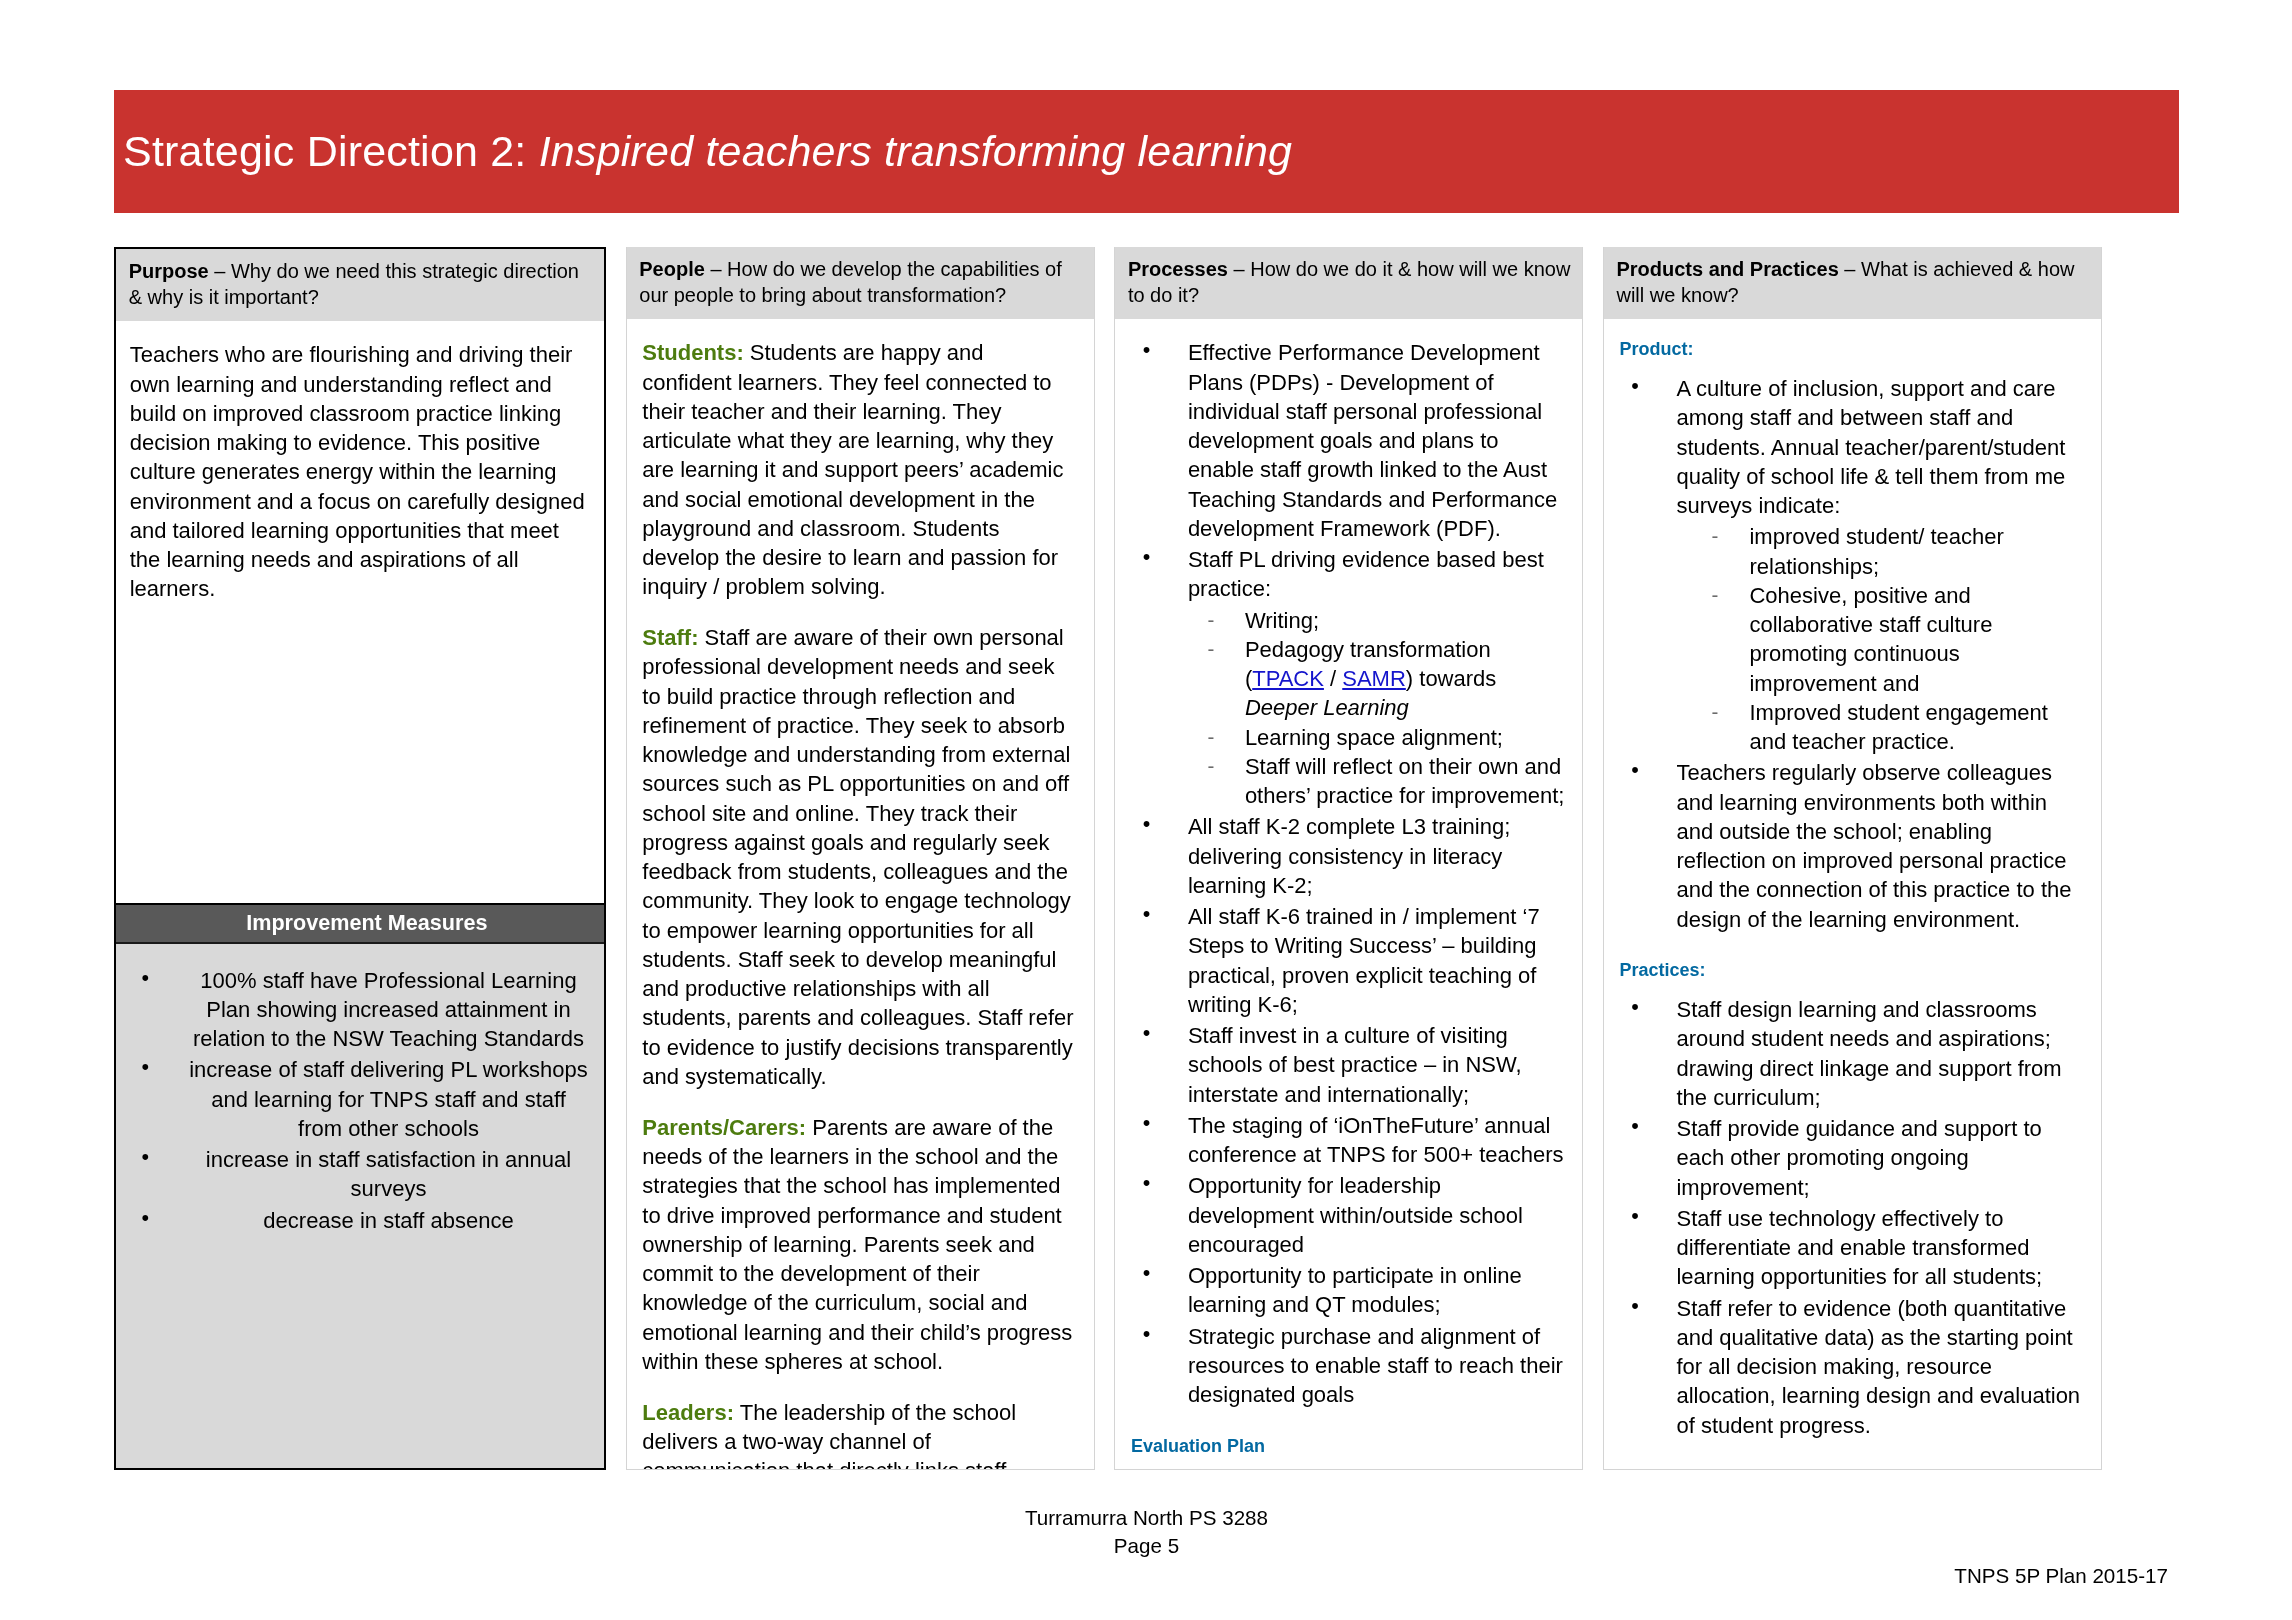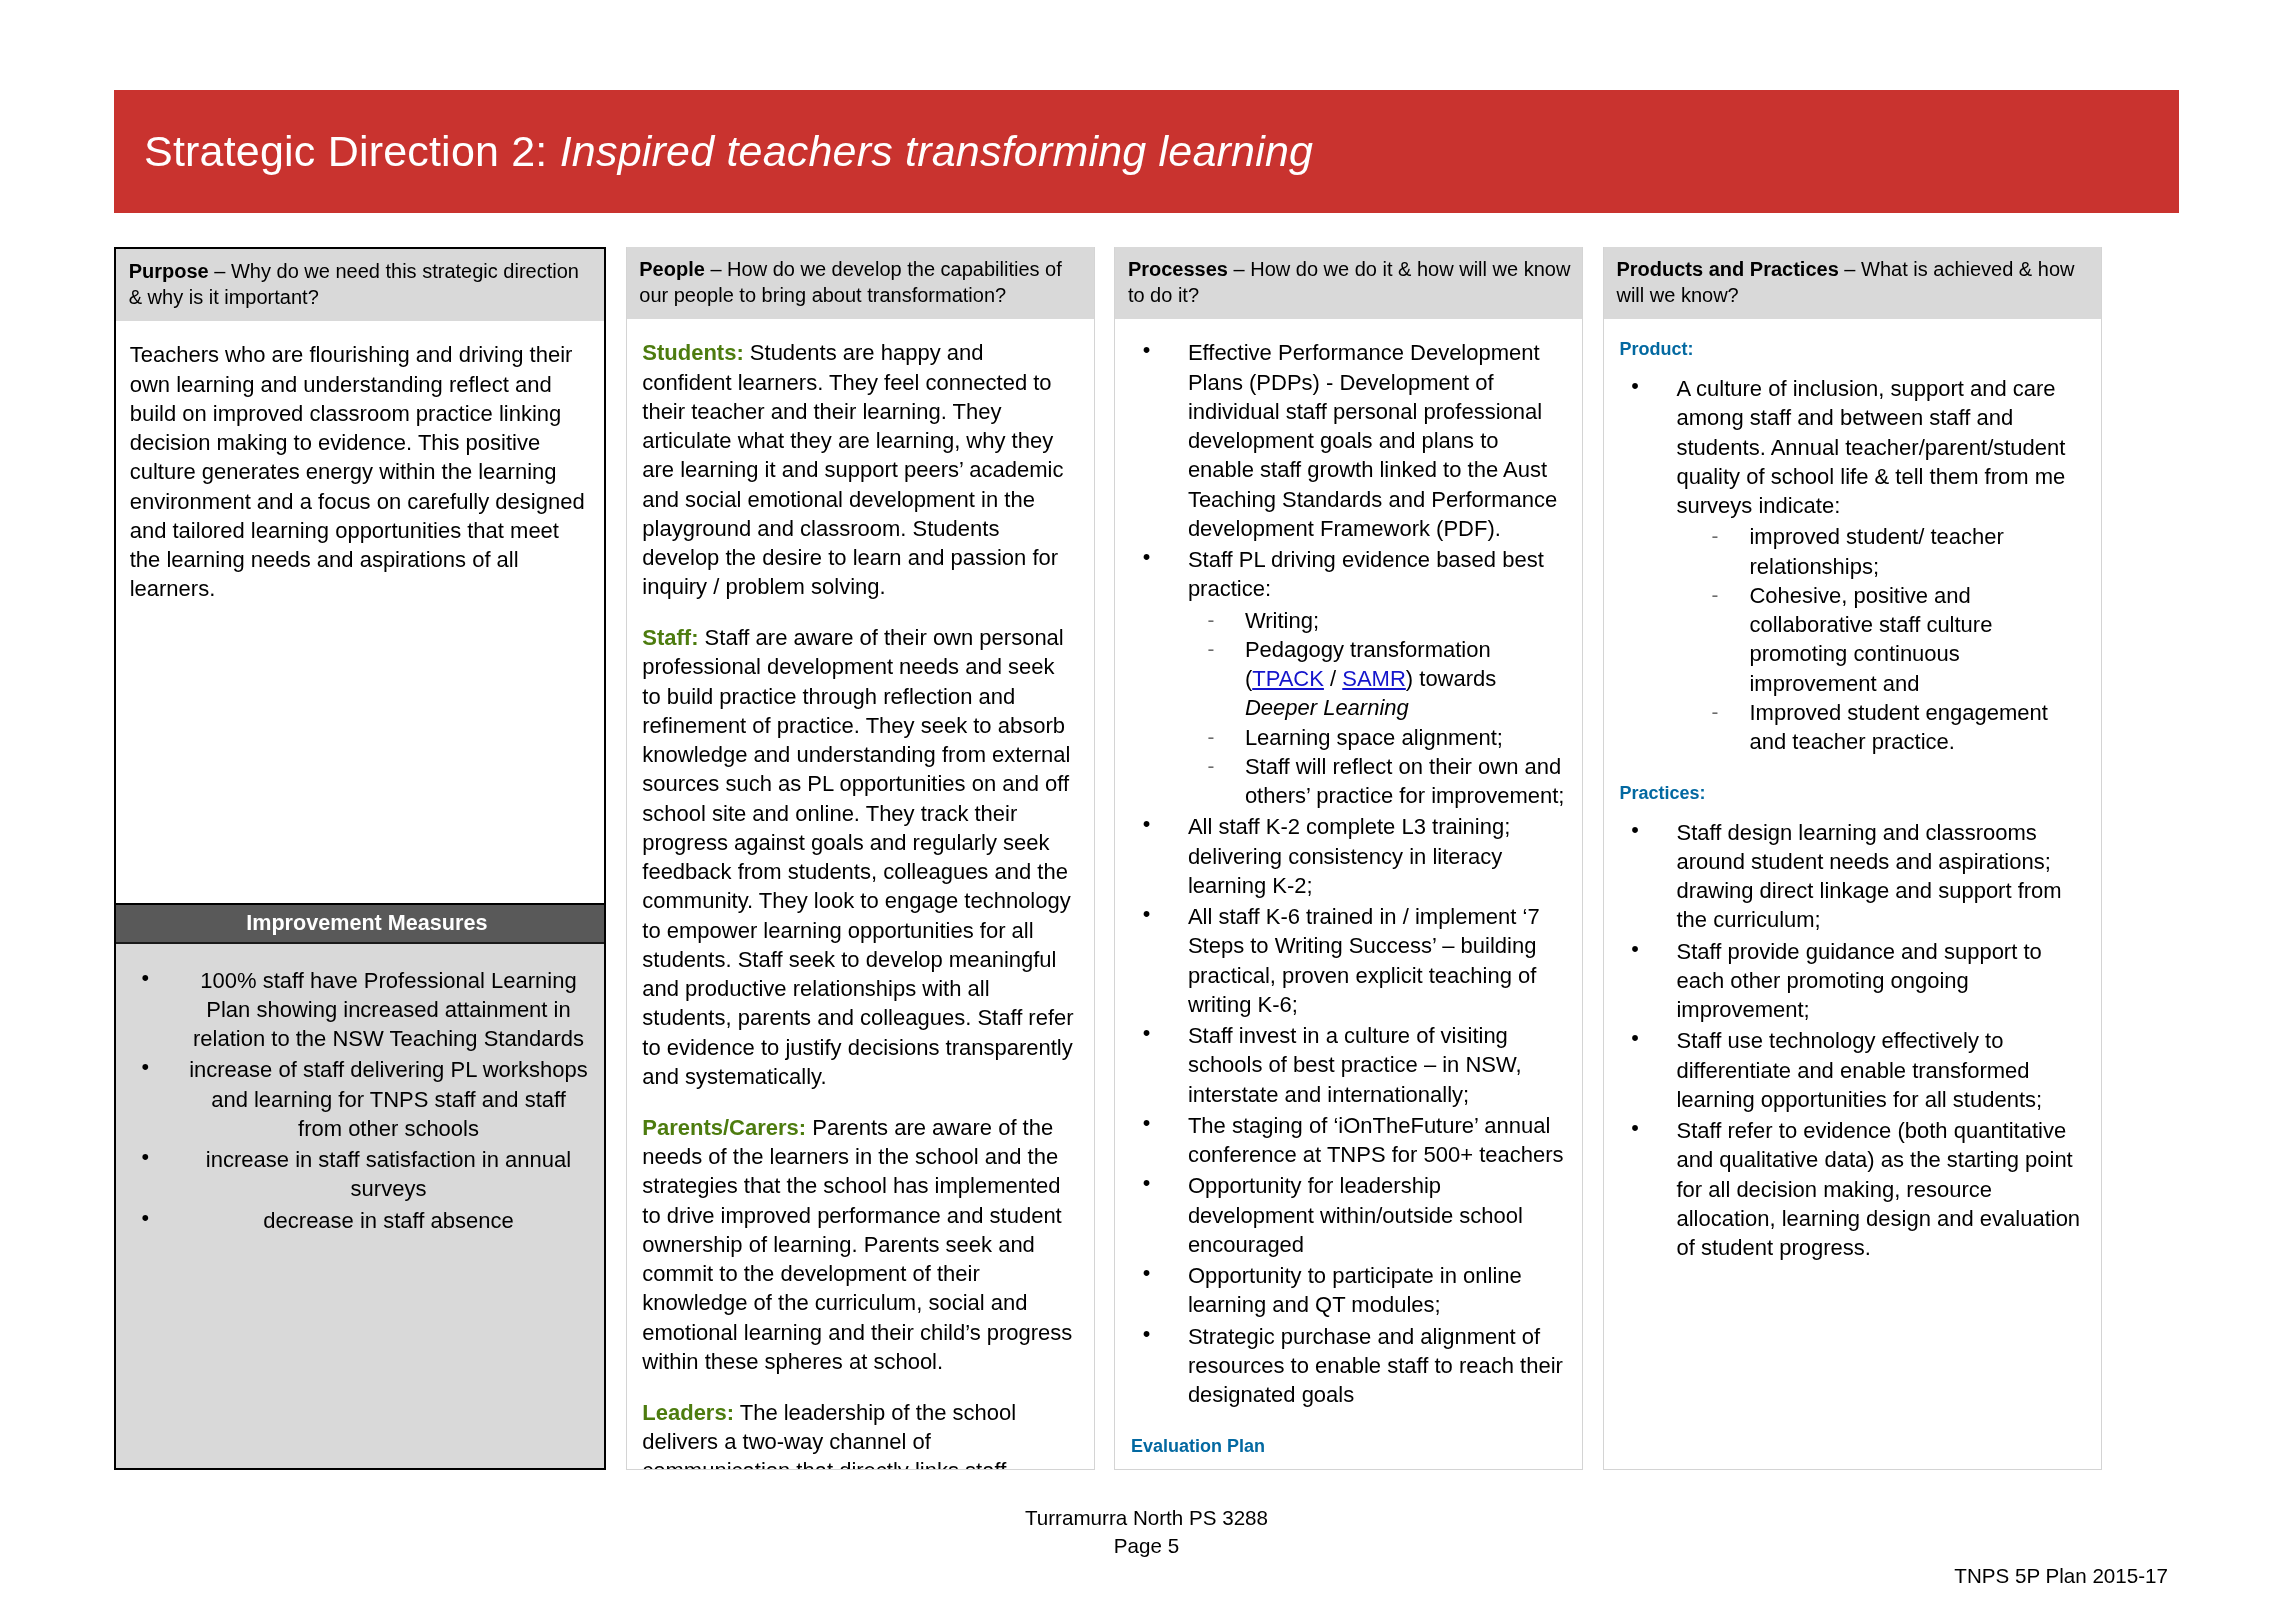--- a/index.html
+++ b/index.html
@@ -21,21 +21,21 @@
     left: 114px; top: 90px;
     width: 2065px; height: 123px;
     background: #C9332F;
     display: flex;
     align-items: center;
   }
   .banner-title {
     color: #ffffff;
     font-size: 43px;
     font-weight: 400;
-    padding-left: 30px;
+    padding-left: 9px;
     letter-spacing: 0.2px;
     white-space: nowrap;
   }
   .banner-title .em { font-style: italic; }
 
   
   .columns {
     position: absolute;
     left: 114px; top: 247px;
     width: 2065px; height: 1223px;
@@ -244,20 +244,21 @@
       <div class="blue-head">Product:</div>
       <ul class="bl">
         <li>
           <span>A culture of inclusion, support and care among staff and between staff and students. Annual teacher/parent/student quality of school life &amp; tell them from me surveys indicate:</span>
           <ul class="dash">
             <li> improved student/ teacher relationships;</li>
             <li>Cohesive, positive and collaborative staff culture promoting continuous improvement and</li>
             <li>Improved student engagement and teacher practice.</li>
           </ul>
         </li>
+        <li>Teachers regularly observe colleagues and learning environments both within and outside the school; enabling reflection on improved personal practice and the connection of this practice to the design of the learning environment.</li>
       </ul>
 
       <div class="blue-head spaced">Practices:</div>
       <ul class="bl">
         <li>Staff design learning and classrooms around student needs and aspirations; drawing direct linkage and support from the curriculum;</li>
         <li>Staff provide guidance and support to each other promoting ongoing improvement;</li>
         <li>Staff use technology effectively to differentiate and enable transformed learning opportunities for all students;</li>
         <li>Staff refer to evidence (both quantitative and qualitative data) as the starting point for all decision making, resource allocation, learning design and evaluation of student progress.</li>
       </ul>
     </div>

